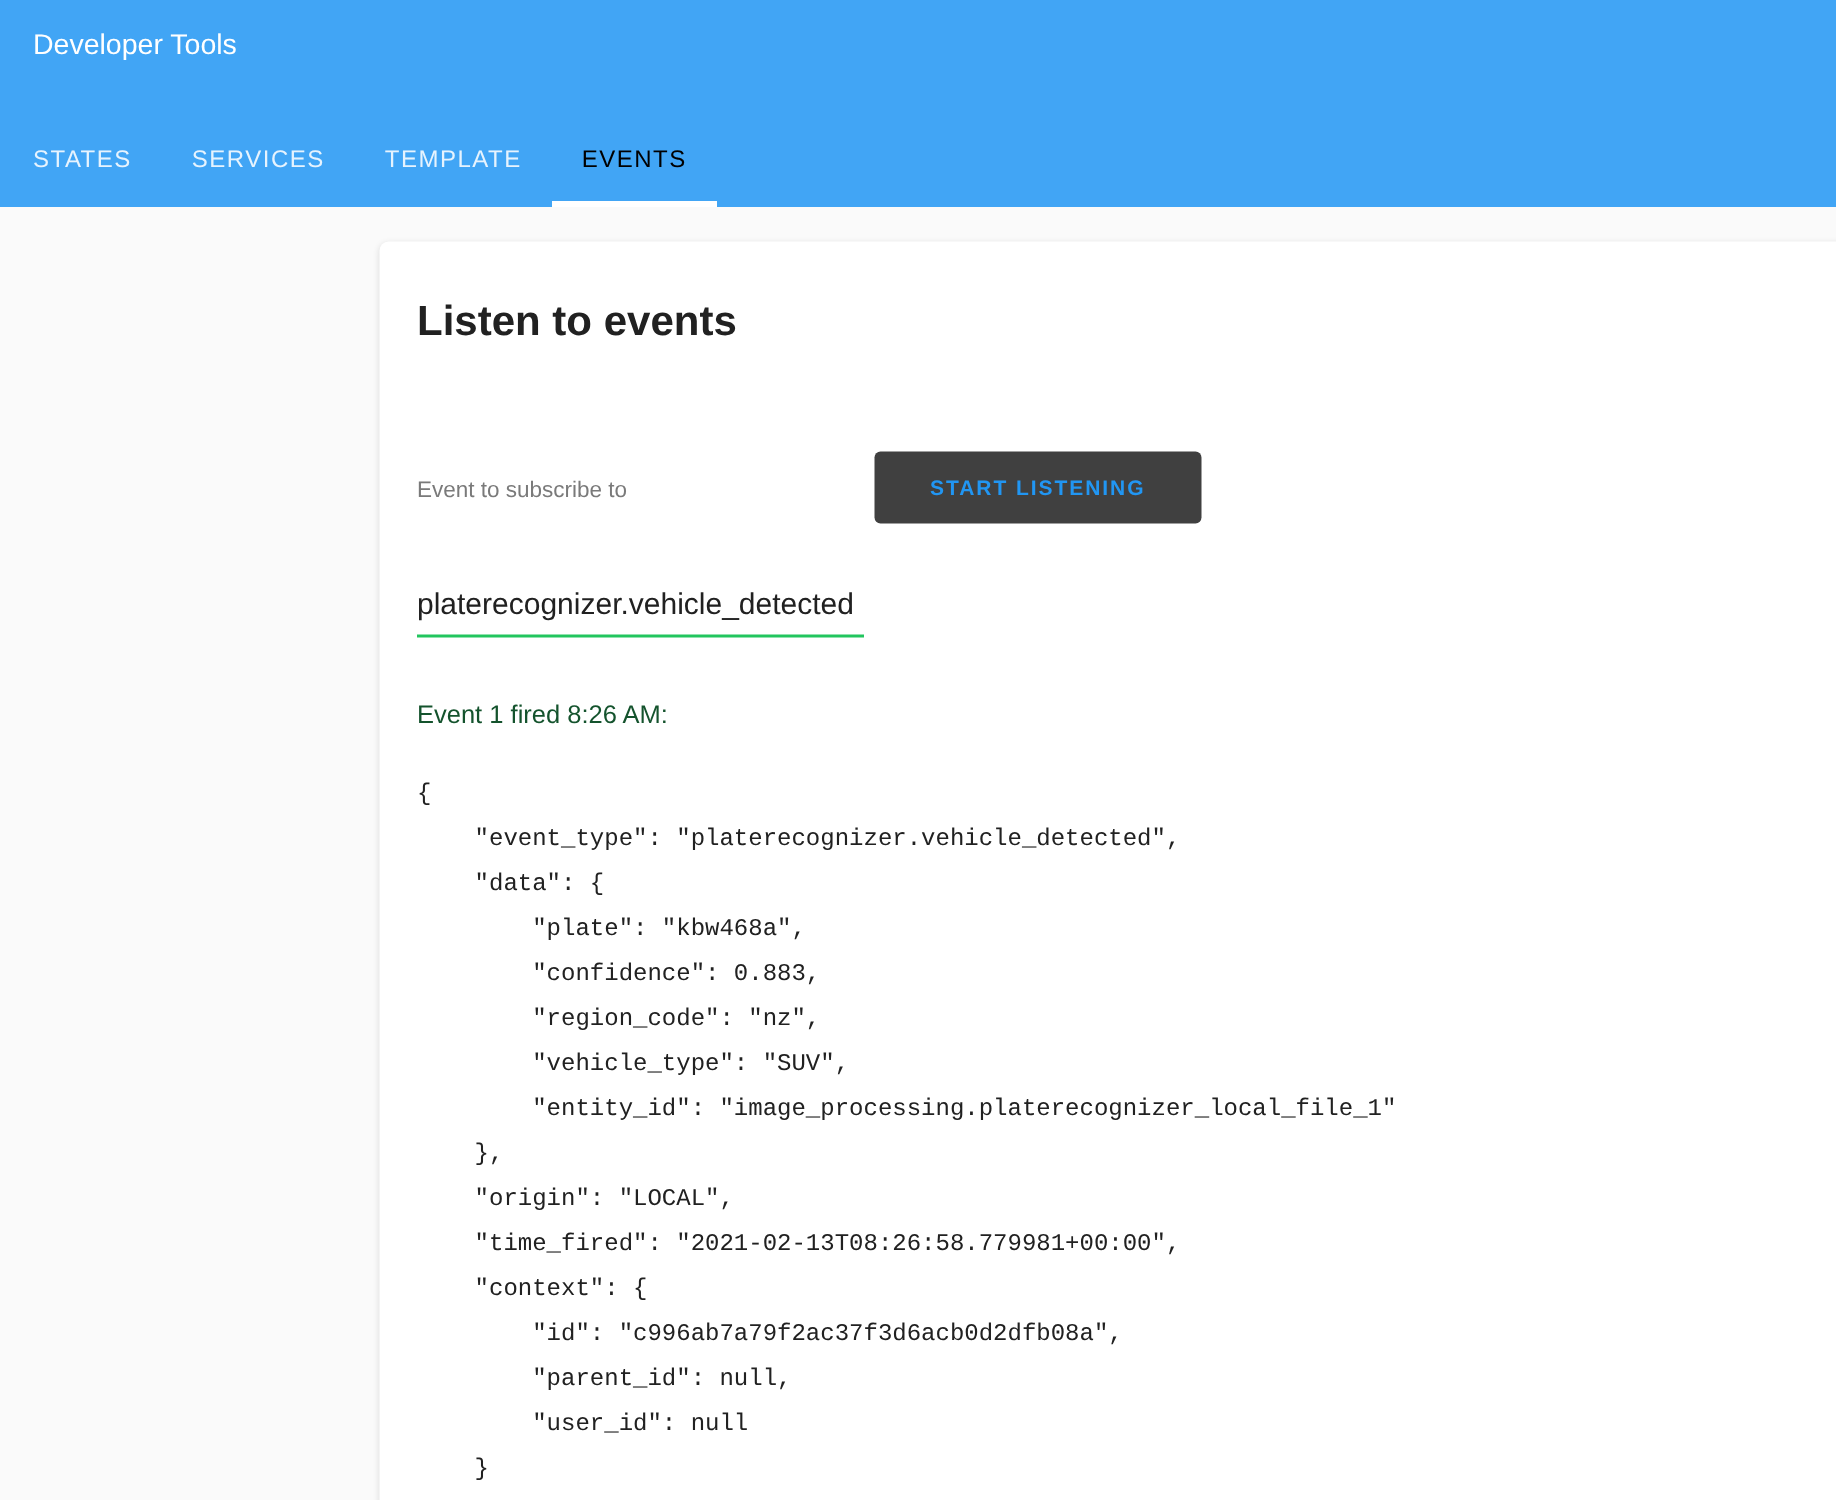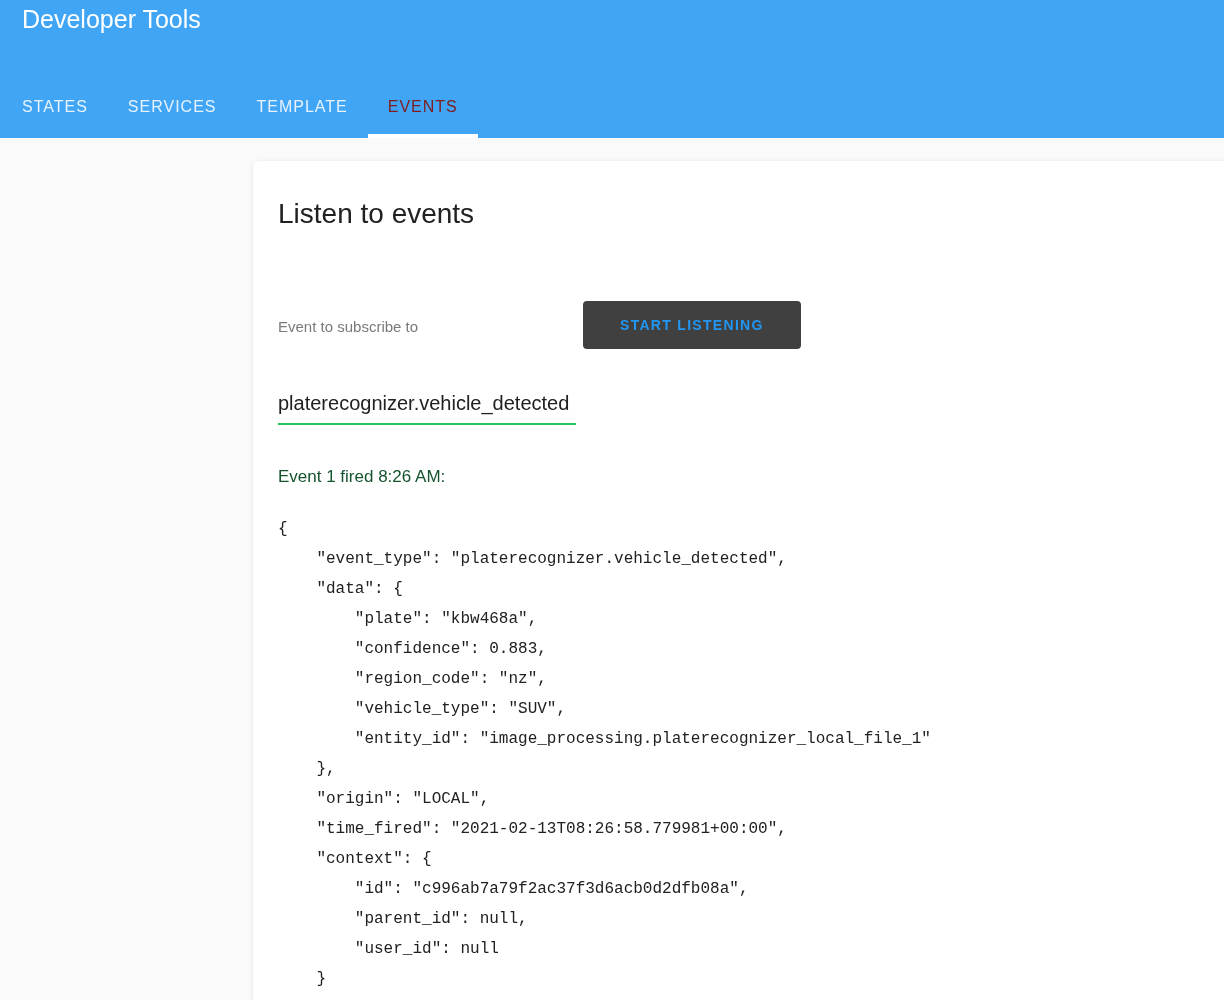--- a/index.html
+++ b/index.html
@@ -16,43 +16,43 @@
   
   .header {
     height: 138px;
     background: #41a5f5;
     display: flex;
     flex-direction: column;
     justify-content: space-between;
   }
   .app-title {
     color: #ffffff;
-    font-size: 25px;
+    font-size: 19px;
     font-weight: 400;
-    padding: 4px 0 0 22px;
+    padding: 16px 0 0 22px;
     line-height: 30px;
   }
   .tabs {
     display: flex;
     margin-left: 2px;
     text-align: center;
   }
   .tab {
     position: relative;
     padding: 10px 20px 23px;
     font-size: 16px;
     font-weight: 400;
     letter-spacing: 1px;
     line-height: 16px;
     color: rgba(255,255,255,0.87);
     text-transform: uppercase;
     cursor: pointer;
     user-select: none;
   }
-  .tab.active { color: #7f1d1d; }
+  .tab.active { color: #000000; }
   .tab.active::after {
     content: "";
     position: absolute;
     left: 0; right: 0; bottom: 0;
     height: 4px;
     background: #ffffff;
   }
 
   
   .content {
@@ -67,21 +67,21 @@
     bottom: -12px;
     background: #ffffff;
     border-radius: 6px;
     box-shadow: 0 1px 4px rgba(0,0,0,0.12);
     padding: 36px 25px 0;
     overflow: hidden;
   }
   .card-title {
     margin: 0;
     font-size: 28px;
-    font-weight: 400;
+    font-weight: 700;
     line-height: 34px;
     color: #212121;
   }
 
   .subscribe-row {
     display: flex;
     align-items: flex-start;
     margin-top: 70px;
   }
   .field {

